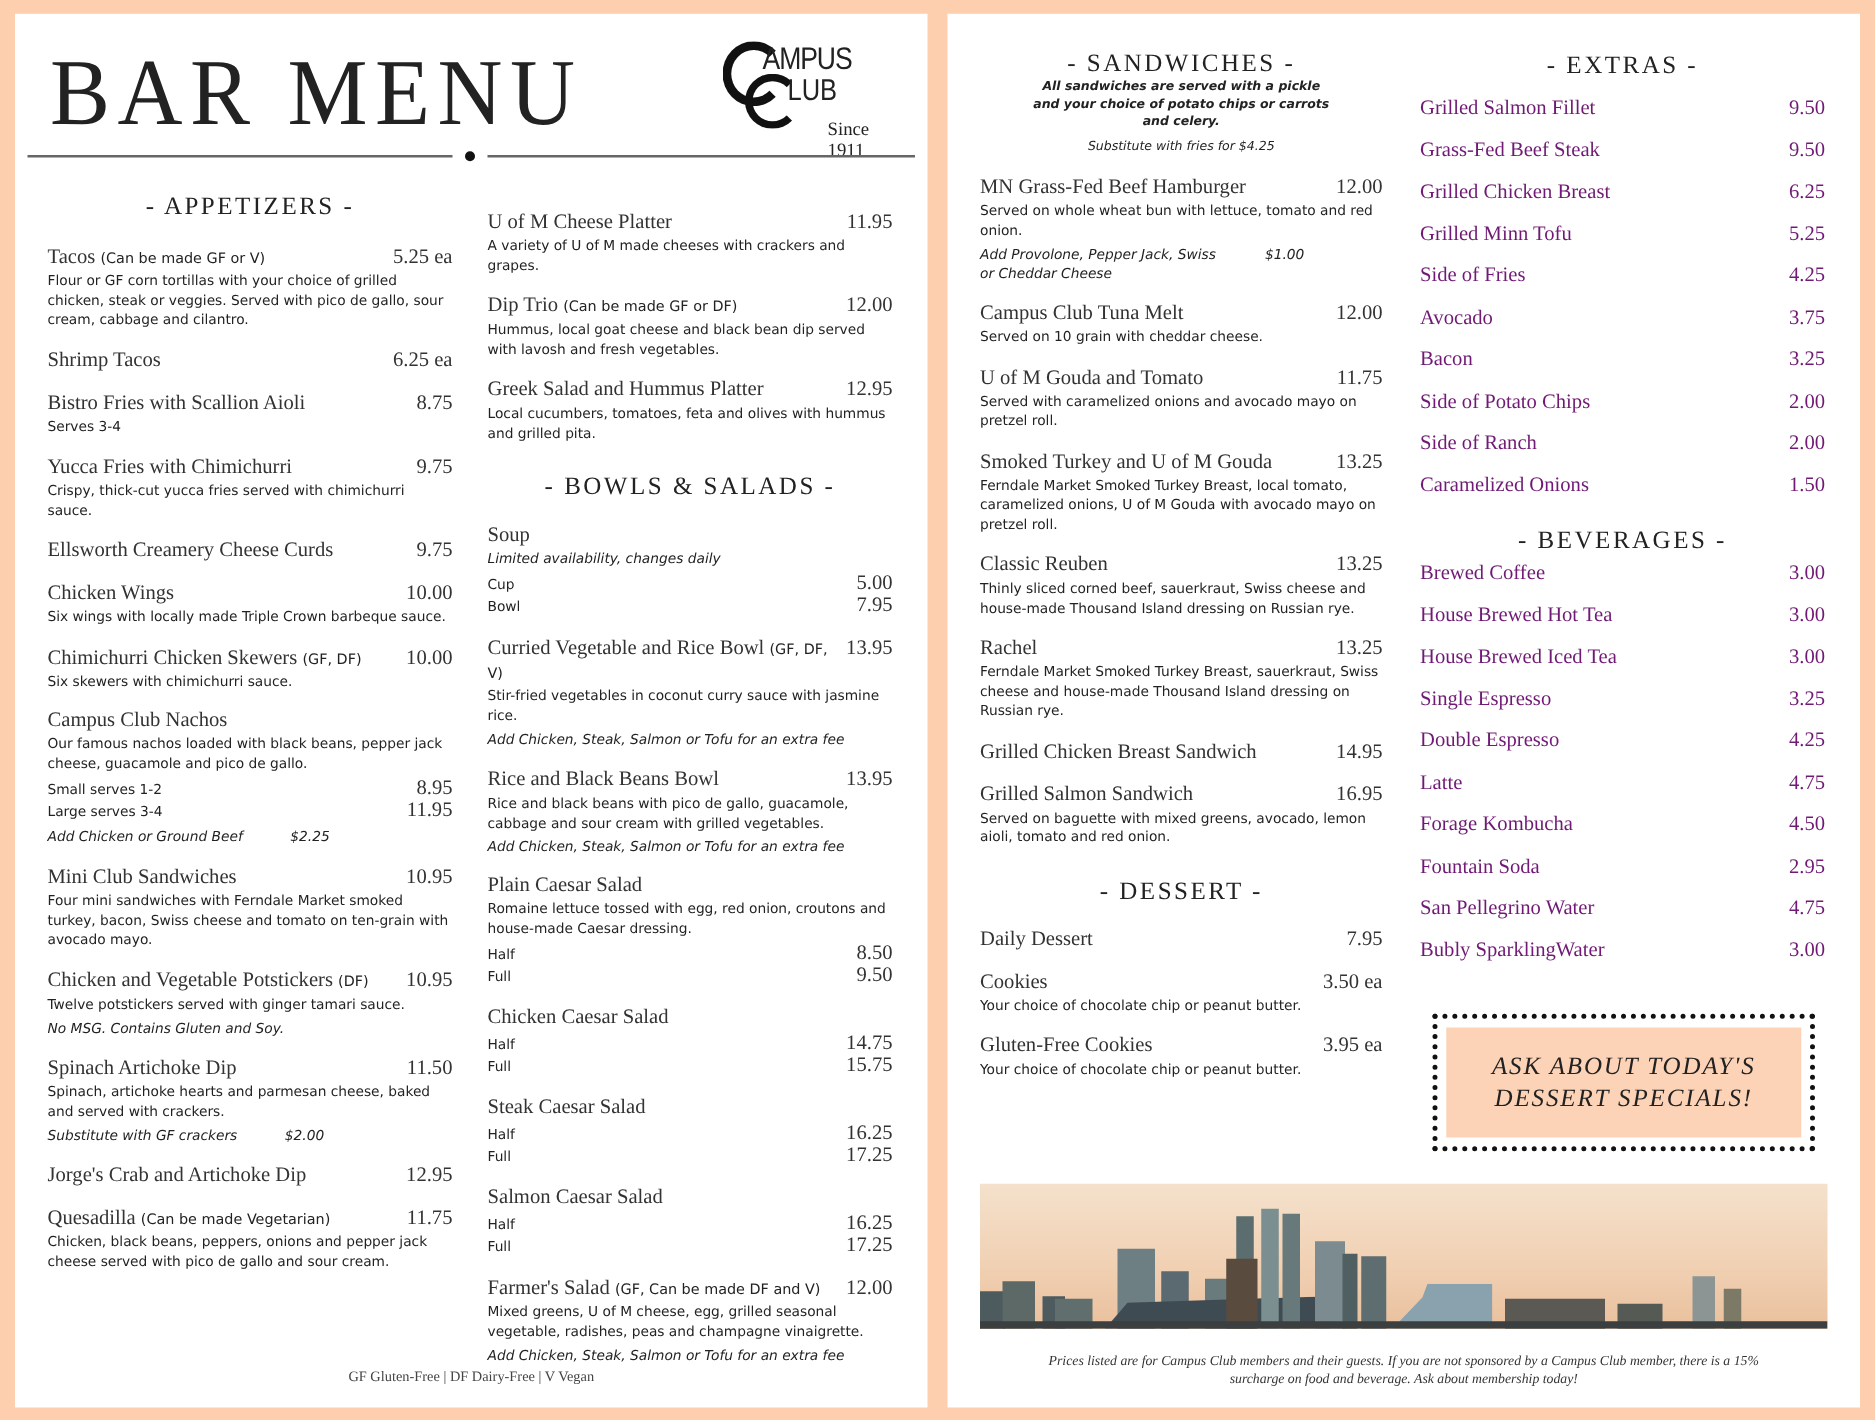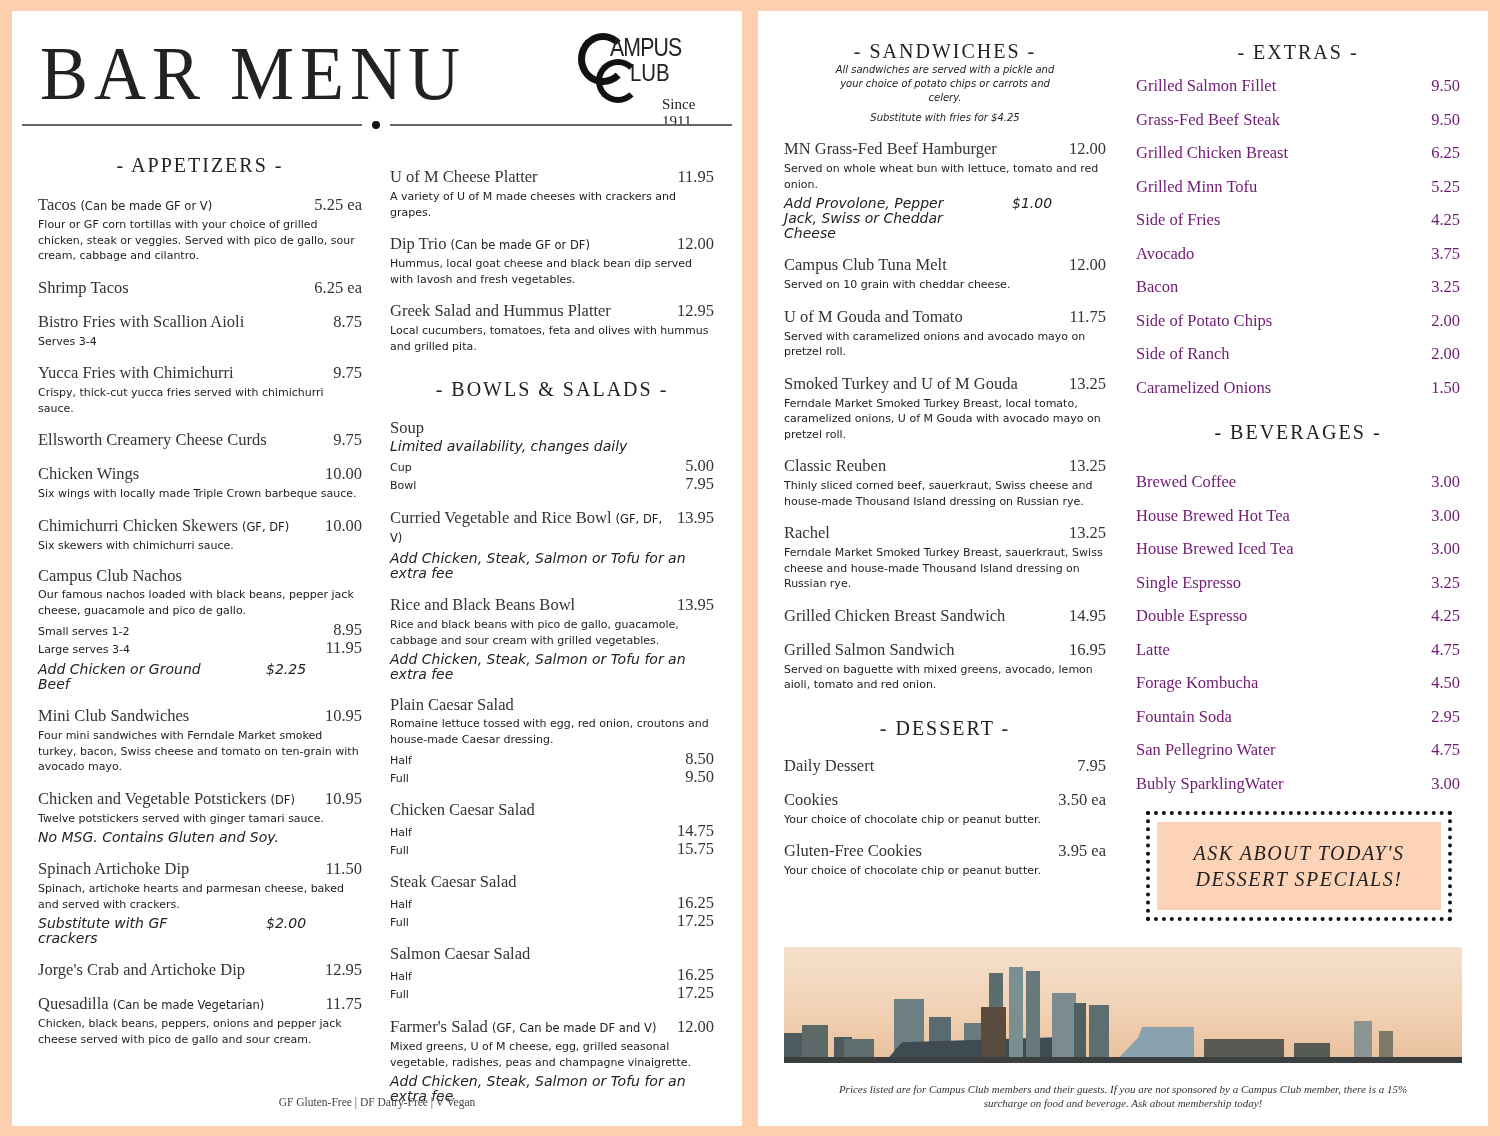--- a/index.html
+++ b/index.html
@@ -23,21 +23,21 @@
   .rule-dot { position: absolute; left: 360px; top: 110px; width: 8px; height: 8px; border-radius: 50%; background: #111; }
 
   .col { position: absolute; }
   .section-h { font-family: "Liberation Serif", serif; font-size: 20px; letter-spacing: 2px; text-align: center; color: #222; }
   .item { position: relative; }
   .item-row { display: flex; justify-content: space-between; align-items: baseline; }
   .name { font-family: "Liberation Serif", serif; font-size: 16.5px; color: #333; line-height: 18px; }
   .name .tag { font-family: "DejaVu Sans", sans-serif; font-size: 11.5px; color: #222; }
   .price { font-family: "Liberation Serif", serif; font-size: 16.5px; color: #333; white-space: nowrap; }
   .desc { font-family: "DejaVu Sans", sans-serif; font-size: 11px; line-height: 15.5px; color: #222; margin-top: 2px; }
-  .note { font-family: "DejaVu Sans", sans-serif; font-style: italic; font-size: 14px; line-height: 15px; color: #222; margin-top: 4px; display: flex; }
+  .note { font-family: "DejaVu Sans", sans-serif; font-style: italic; font-size: 11px; line-height: 15px; color: #222; margin-top: 4px; display: flex; }
   .note .np { margin-left: 38px; }
   .opt-row { display: flex; justify-content: space-between; align-items: baseline; line-height: 16px; }
   .opt-row .ol { font-family: "DejaVu Sans", sans-serif; font-size: 11px; }
   .opt-row .op { font-family: "Liberation Serif", serif; font-size: 16.5px; color: #333; }
 
   .legend { position: absolute; left: 0; width: 730px; top: 1085px; text-align: center; font-family: "Liberation Serif", serif; font-size: 11.5px; color: #444; }
 
   .simple-row { display: flex; justify-content: space-between; font-family: "Liberation Serif", serif; font-size: 16.5px; color: #701a75; height: 33.5px; align-items: flex-start; }
 
   .sand-intro { font-family: "DejaVu Sans", sans-serif; font-style: italic; font-size: 10px; text-align: center; line-height: 14px; color: #222; }
@@ -223,20 +223,21 @@
               <span class="ol">Bowl</span>
               <span class="op">7.95</span>
             </div>
           </div>
         </div>
         <div class="item" style="margin-bottom: 14px;">
           <div class="item-row">
             <div class="name"><span>Curried Vegetable and Rice Bowl</span> <span class="tag">(GF, DF, V)</span></div>
             <div class="price">13.95</div>
           </div>
+          <div class="desc">Stir-fried vegetables in coconut curry sauce with jasmine rice.</div>
           <div class="note">
             <span>Add Chicken, Steak, Salmon or Tofu for an extra fee</span>
           </div>
         </div>
         <div class="item" style="margin-bottom: 14px;">
           <div class="item-row">
             <div class="name"><span>Rice and Black Beans Bowl</span></div>
             <div class="price">13.95</div>
           </div>
           <div class="desc">Rice and black beans with pico de gallo, guacamole, cabbage and sour cream with grilled vegetables.</div>
@@ -317,21 +318,21 @@
         </div>
       </div>
   </div>
 
   <div class="legend">GF Gluten-Free  |  DF Dairy-Free  |  V Vegan</div>
 </div>
 
 <div class="page" id="page-right">
   <div class="col" style="left:26px; top:29px; width:322px;">
     <div class="section-h">- SANDWICHES -</div>
-    <div class="sand-intro" style="padding:0 40px;">All sandwiches are served with a pickle and your choice of potato chips or carrots and celery.</div>
+    <div class="sand-intro" style="padding:0 40px;font-weight:bold;">All sandwiches are served with a pickle and your choice of potato chips or carrots and celery.</div>
     <div class="sand-intro" style="margin-top:6px; margin-bottom:14px;">Substitute with fries for $4.25</div>
     <div>
         <div class="item" style="margin-bottom: 14px;">
           <div class="item-row">
             <div class="name"><span>MN Grass-Fed Beef Hamburger</span></div>
             <div class="price">12.00</div>
           </div>
           <div class="desc">Served on whole wheat bun with lettuce, tomato and red onion.</div>
           <div class="note">
             <span style="max-width: 190px;">Add Provolone, Pepper Jack, Swiss or Cheddar Cheese</span>
@@ -450,21 +451,21 @@
         </div>
         <div class="simple-row">
           <span>Side of Ranch</span>
           <span>2.00</span>
         </div>
         <div class="simple-row">
           <span>Caramelized Onions</span>
           <span>1.50</span>
         </div>
       </div>
-    <div class="section-h" style="margin:10px 0 28px;">- BEVERAGES -</div>
+    <div class="section-h" style="margin:10px 0 4px;">- BEVERAGES -</div>
     <div>
         <div class="simple-row">
           <span>Brewed Coffee</span>
           <span>3.00</span>
         </div>
         <div class="simple-row">
           <span>House Brewed Hot Tea</span>
           <span>3.00</span>
         </div>
         <div class="simple-row">

